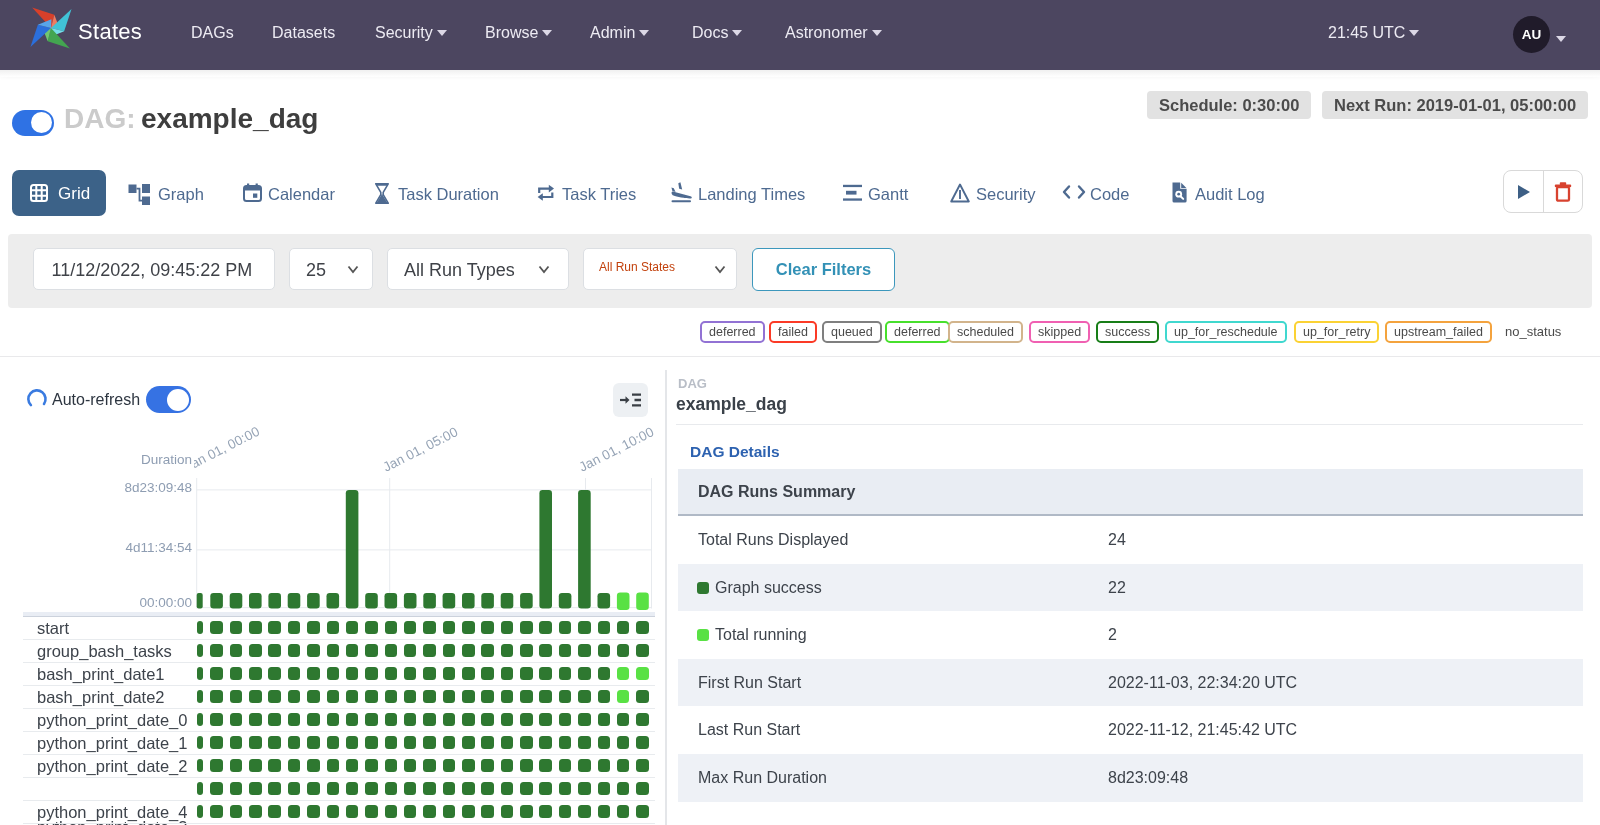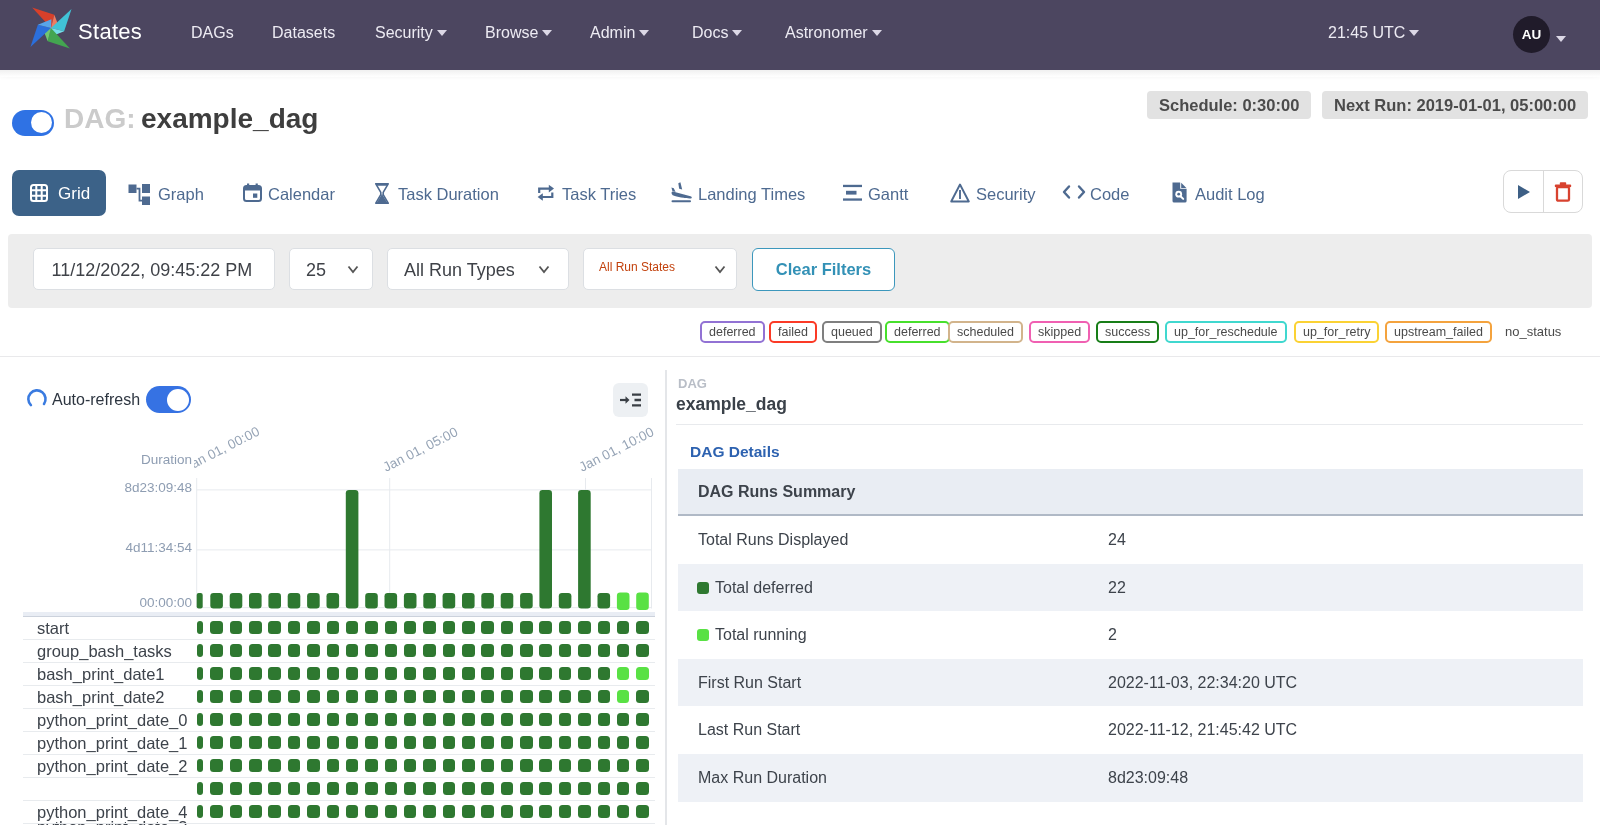--- a/index.html
+++ b/index.html
@@ -468,21 +468,21 @@
 <div class="abs" style="left:676px;top:424px;width:907px;height:1px;background:#e8eaed"></div>
 <div class="abs" style="left:690px;top:443px;font-size:15.5px;font-weight:bold;color:#2d62b0">DAG Details</div>
 <div class="abs" style="left:678px;top:469px;width:905px;height:47px;background:#e9edf3;border-bottom:2px solid #b0b9c6"></div>
 <div class="abs" style="left:698px;top:483px;font-size:16px;font-weight:bold;color:#3d434b">DAG Runs Summary</div>
 <div class="trow" style="top:516px;background:#fff">
 <div class="tlabel">Total Runs Displayed</div>
 <div class="tvalue">24</div>
 </div>
 <div class="trow" style="top:564px;background:#eef1f6">
 <div style="position:absolute;left:19px;top:18px;width:12px;height:12px;border-radius:3px;background:#2e7830"></div>
-<div class="tlabel" style="left:37px">Total deferred</div>
+<div class="tlabel" style="left:37px">Graph success</div>
 <div class="tvalue">22</div>
 </div>
 <div class="trow" style="top:611px;background:#fff">
 <div style="position:absolute;left:19px;top:18px;width:12px;height:12px;border-radius:3px;background:#59e144"></div>
 <div class="tlabel" style="left:37px">Total running</div>
 <div class="tvalue">2</div>
 </div>
 <div class="trow" style="top:659px;background:#eef1f6">
 <div class="tlabel">First Run Start</div>
 <div class="tvalue">2022-11-03, 22:34:20 UTC</div>

